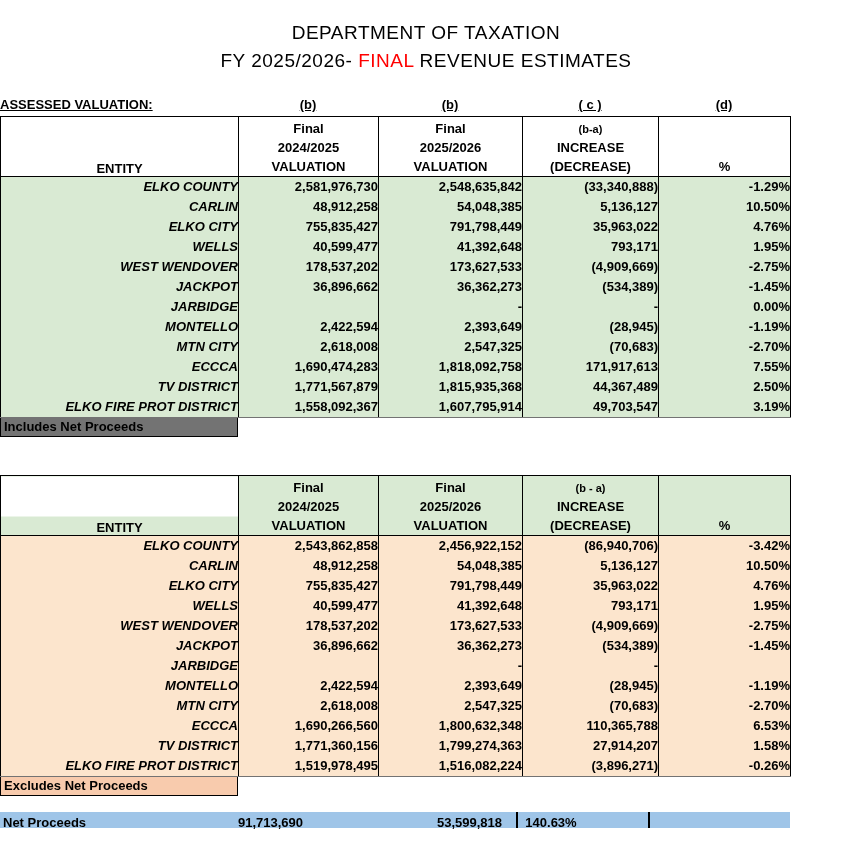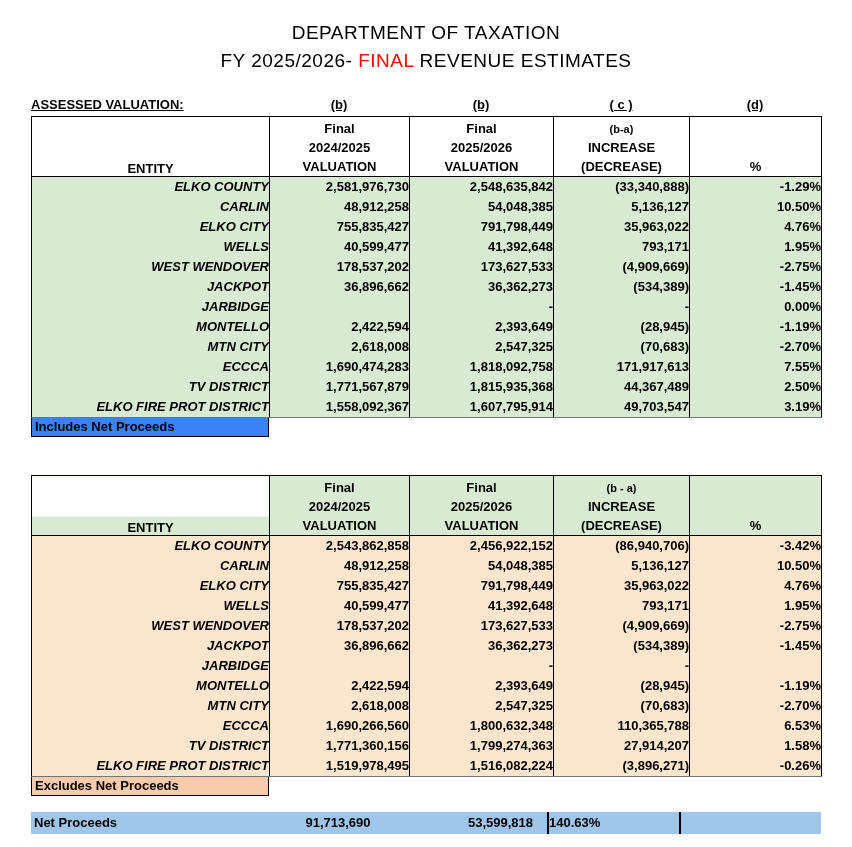--- a/index.html
+++ b/index.html
@@ -8,21 +8,21 @@
     width: 852px; height: 847px;
     font-family: "Liberation Sans", sans-serif;
     color: #000;
     overflow: hidden;
   }
   .page { position: relative; width: 852px; height: 847px; padding-top: 22px; }
   .title-line { text-align: center; font-size: 19px; font-weight: 400; line-height: 22px; letter-spacing: 0.5px; }
   .subtitle-line { margin-top: 6px; }
   .red { color: #ff0000; }
 
-  .sheet { width: 790px; margin-left: 31px; }
+  .sheet { width: 790px; }
 
   
   .refrow { display: flex; width: 790px; margin-top: 24px; height: 18px;
             font-size: 13px; font-weight: bold; line-height: 18px; }
   .rc { text-align: center; }
   .rc-entity { width: 238px; text-align: left; }
   .rc-v1 { width: 140px; }
   .rc-v2 { width: 144px; }
   .rc-diff { width: 136px; }
   .rc-pct { width: 132px; }
@@ -49,32 +49,32 @@
   .c-pct { text-align: right; padding-right: 42px; }
 
   .t1 tbody td { background: #d9ead3; }
   .t2 { margin-top: 38px; }
   .t2 thead th { background: #d9ead3; }
   .t2 thead th.h-entity { background: linear-gradient(#ffffff 40px, #d9ead3 40px); }
   .t2 tbody td { background: #fce5cd; }
 
   .footbar { width: 238px; height: 19px; line-height: 17px; font-size: 13px; font-weight: bold;
              padding-left: 3px; border: 1px solid #000; border-top: none; }
-  .includes { background: #3b82f6; }
+  .includes { background: #737373; }
   .excludes { background: #f8cbad; }
 
   
-  .netband { display: flex; width: 790px; margin-top: 16px; height: 22px; line-height: 21px;
+  .netband { display: flex; width: 790px; margin-top: 16px; height: 16px; line-height: 21px;
              background: #9fc5e8; font-size: 13px; font-weight: bold; }
   .nb { white-space: nowrap; }
   .nb-entity { width: 238px; padding-left: 3px; }
   .nb-v1 { width: 140px; text-align: right; padding-right: 6px; }
-  .nb-v2 { width: 144px; text-align: center; padding-right: 6px; }
+  .nb-v2 { width: 144px; text-align: left; padding-right: 6px; }
   .nb-diff { width: 136px; text-align: right; padding-right: 14px; border-right: 2px solid #000; }
-  .nb-pct { width: 132px; text-align: left; padding-right: 64px; border-right: 2px solid #000; }
+  .nb-pct { width: 132px; text-align: center; padding-right: 64px; border-right: 2px solid #000; }
 </style>
 </head>
 <body>
 
 <div class="page">
 
   <div class="title-line">
     <span>DEPARTMENT OF TAXATION</span>
   </div>
   <div class="title-line subtitle-line">

